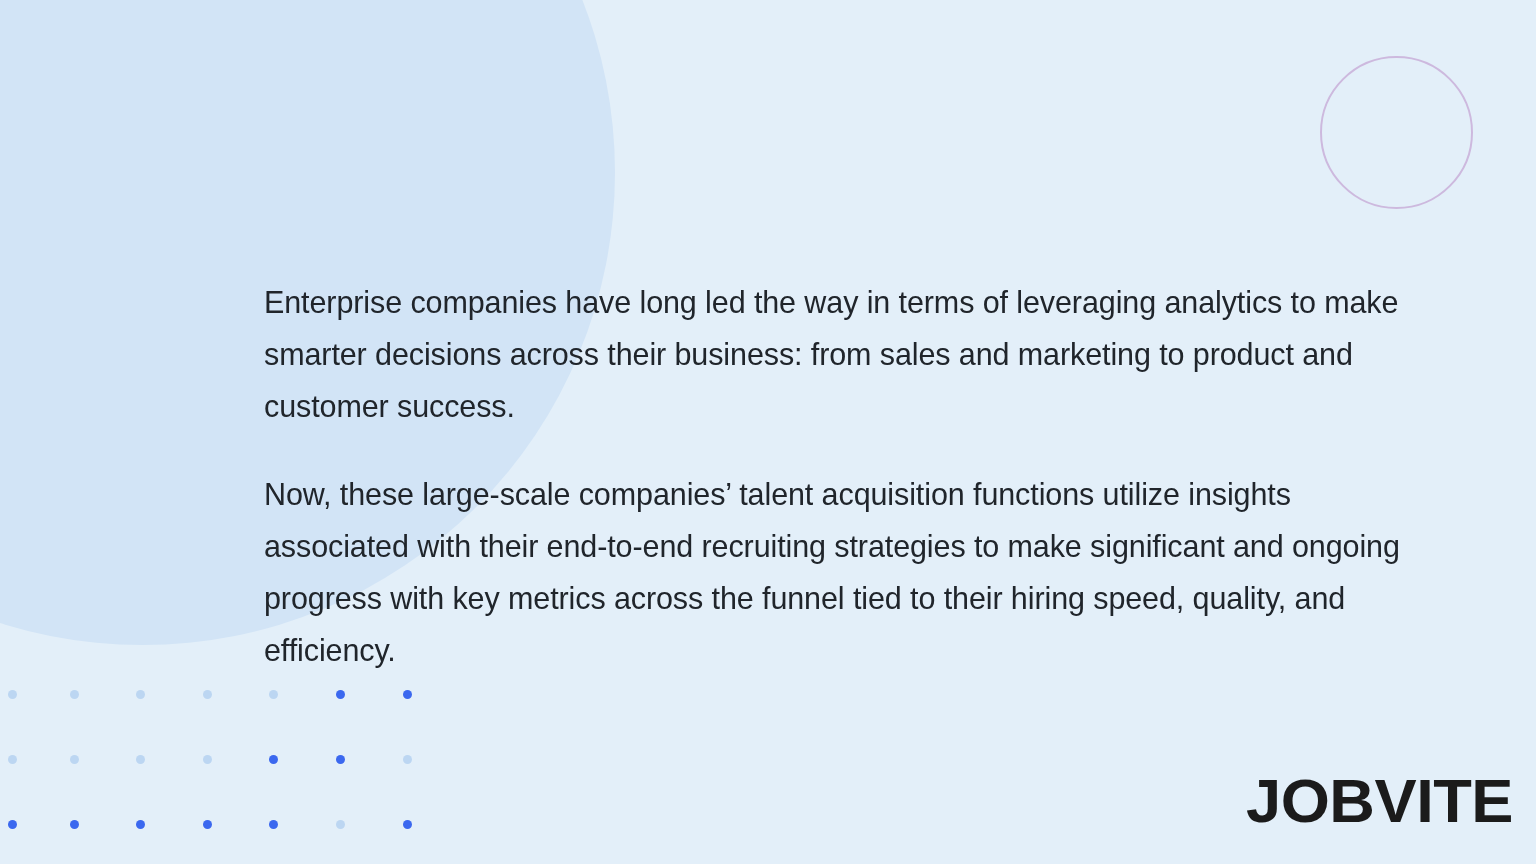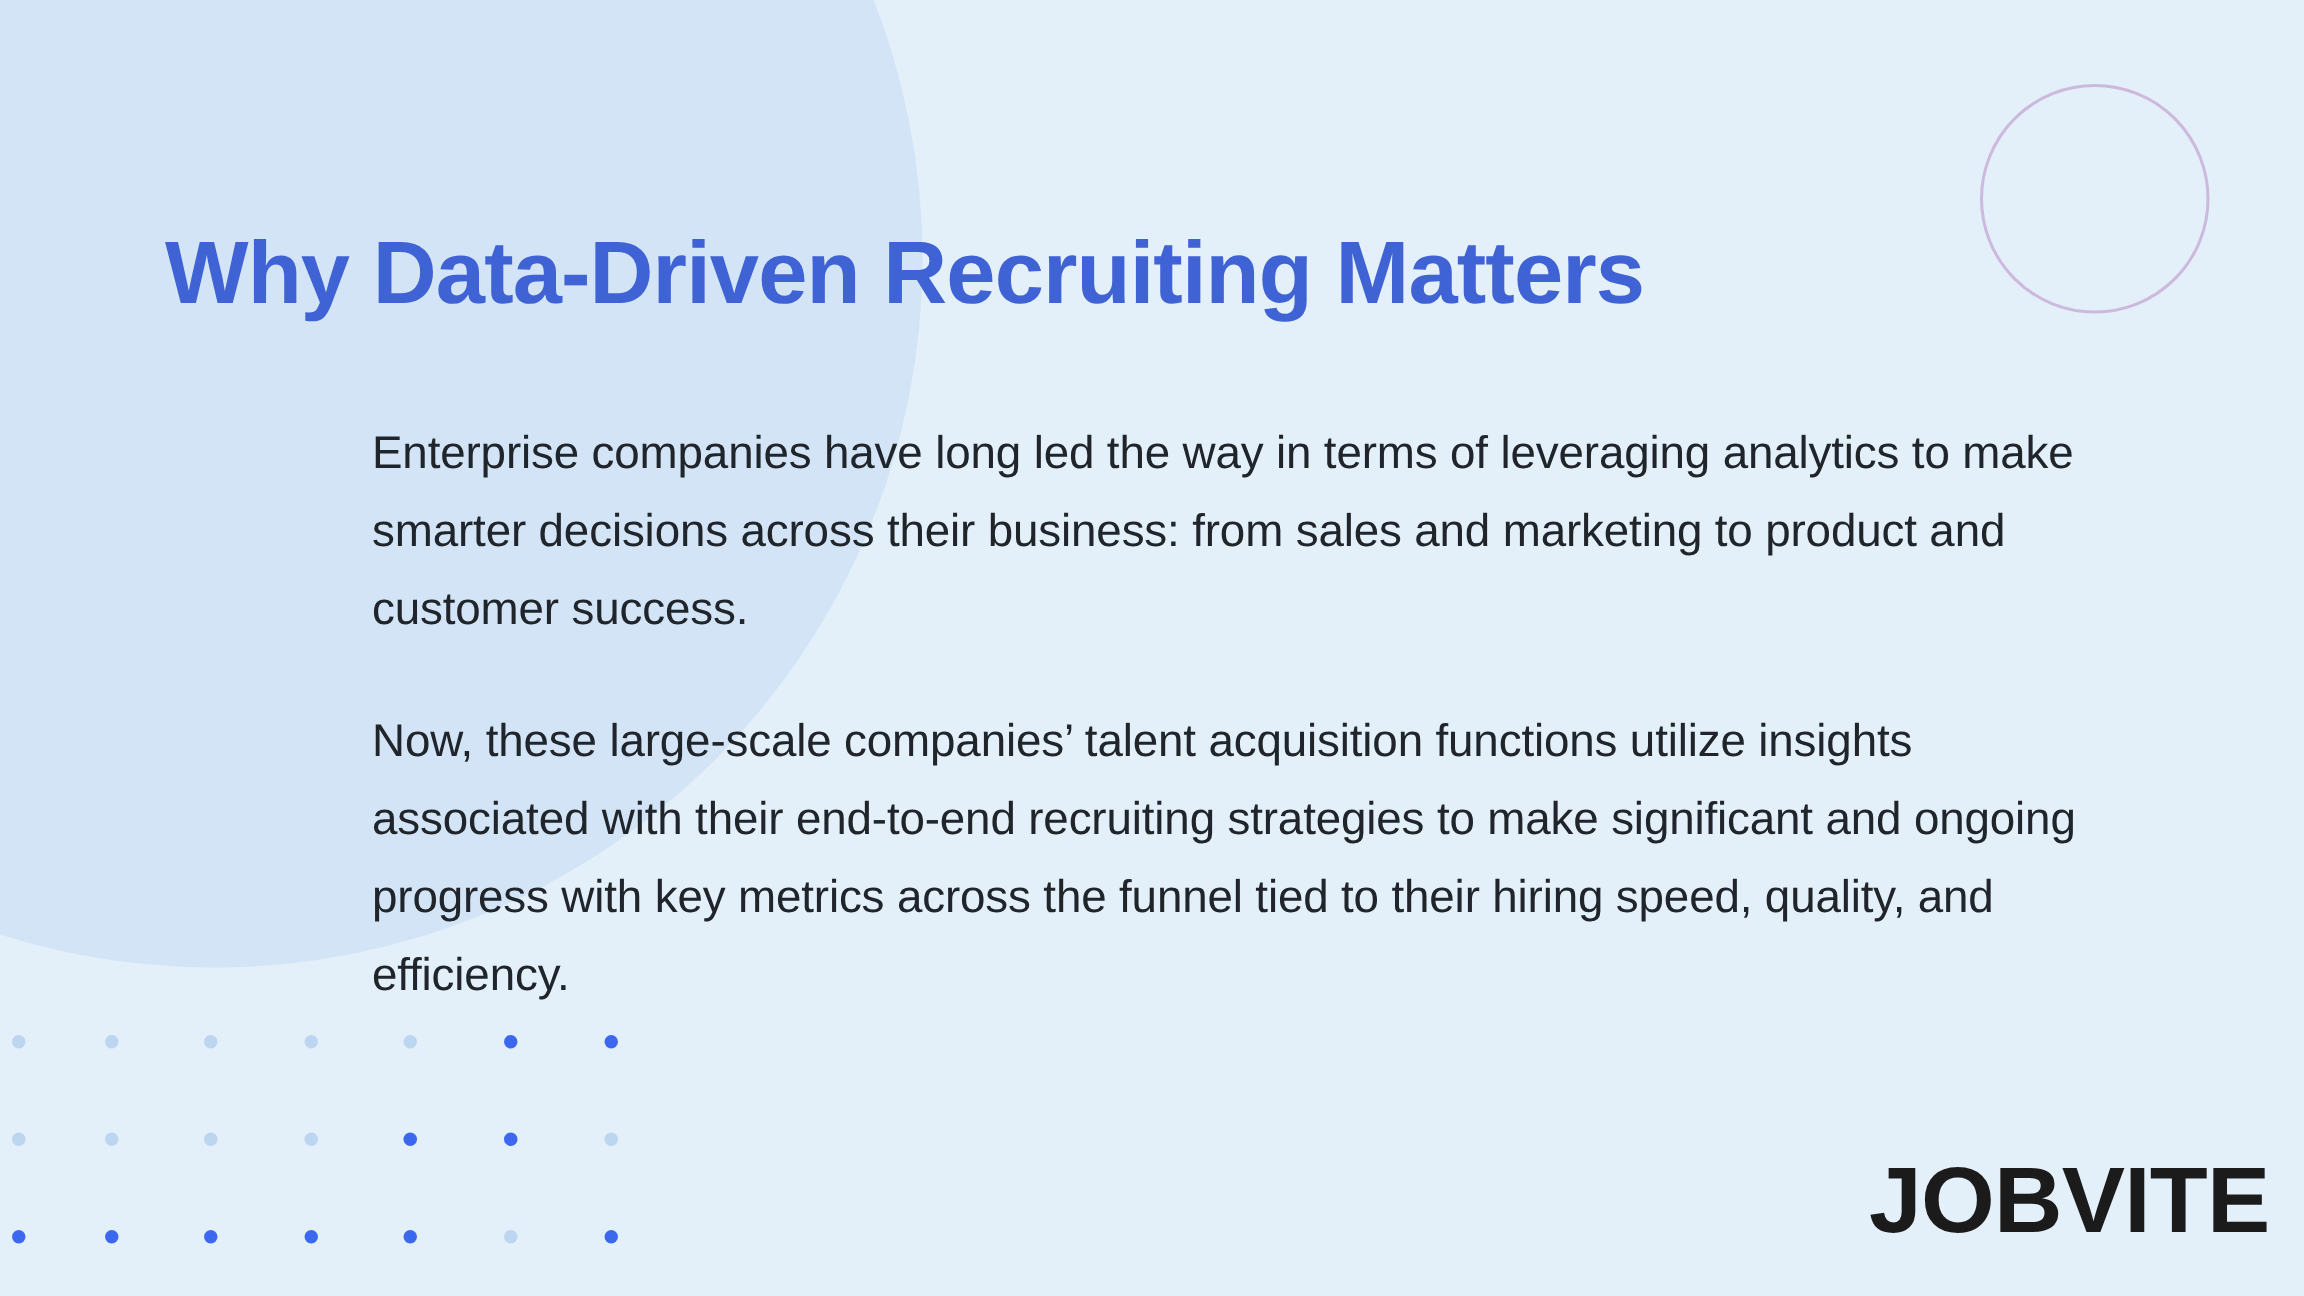--- a/index.html
+++ b/index.html
@@ -85,21 +85,21 @@
     font-size: 59px;
     font-weight: bold;
     letter-spacing: -0.6px;
     color: #3f62d4;
     line-height: 1.1;
     white-space: nowrap;
   }
 
   .body-copy {
     position: absolute;
-    left: 248px;
+    left: 264px;
     top: 276px;
     width: 1160px;
   }
 
   .paragraph {
     margin: 0 0 36px 0;
     font-size: 30.5px;
     line-height: 52px;
     color: #20252b;
     letter-spacing: -0.1px;
@@ -156,21 +156,20 @@
       <span class="dot vivid" style="left:136px"></span>
       <span class="dot vivid" style="left:203px"></span>
       <span class="dot vivid" style="left:269px"></span>
       <span class="dot faint" style="left:336px"></span>
       <span class="dot vivid" style="left:403px"></span>
     </div>
   </div>
 
   <div class="content">
 
-    <h1 class="page-title">Why Data-Driven Recruiting Matters</h1>
 
     <div class="body-copy">
       <p class="paragraph">Enterprise companies have long led the way in terms of leveraging analytics to make smarter decisions across their business: from sales and marketing to product and customer success.</p>
       <p class="paragraph">Now, these large-scale companies’ talent acquisition functions utilize insights associated with their end-to-end recruiting strategies to make significant and ongoing progress with key metrics across the funnel tied to their hiring speed, quality, and efficiency.</p>
     </div>
 
     <div class="brand-logo">JOBVITE</div>
 
   </div>
 </div>

